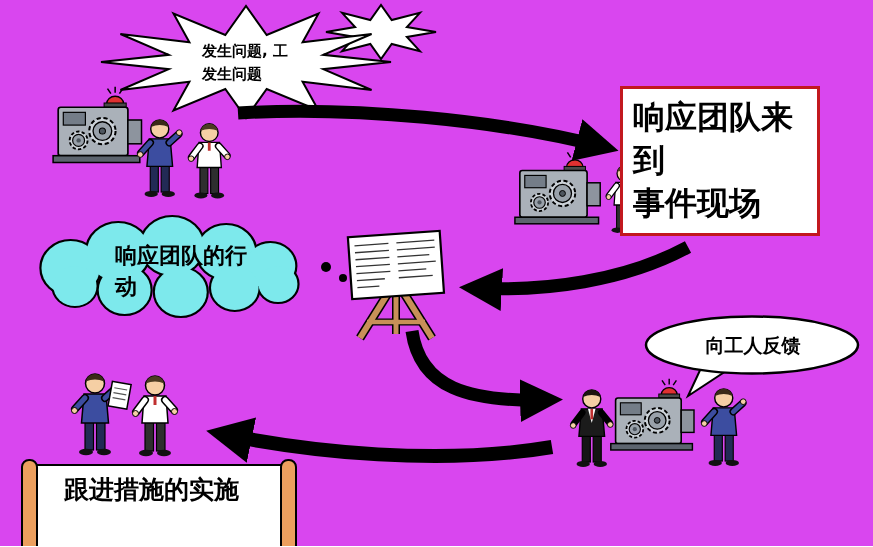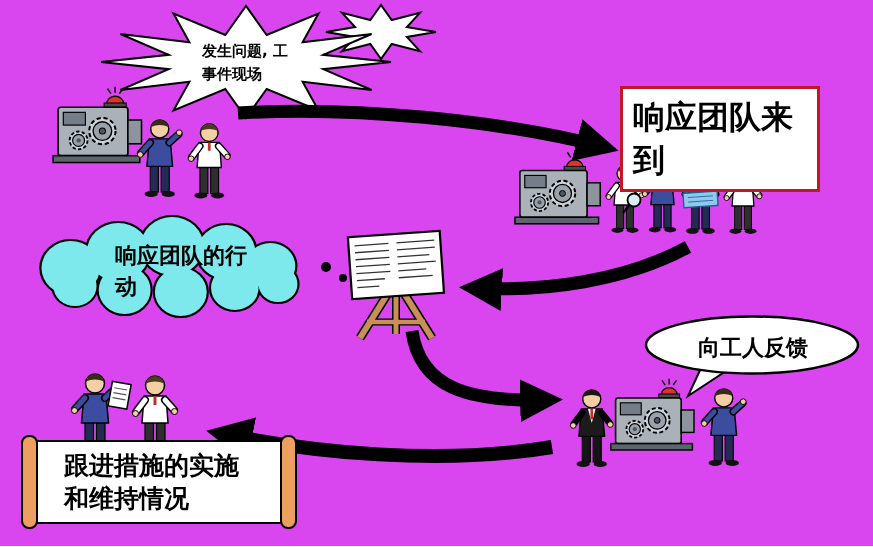--- a/index.html
+++ b/index.html
@@ -16,31 +16,31 @@
   .cloud-stroke circle{ fill:var(--cloud-fill); stroke:#000; stroke-width:4; }
   .cloud-fill circle{ fill:var(--cloud-fill); }
   .flow-arrow{ stroke:var(--arrow); fill:none; stroke-linecap:butt; }
   .ah-tip{ fill:var(--arrow); }
 
   .overlay{ position:absolute; color:#000; font-weight:bold; }
   .overlay span{ display:block; }
 
   .burst-text{ left:202px; top:40px; font-size:15px; line-height:1.5; }
   .cloud-text{ left:86px; top:241px; font-size:22px; line-height:1.4;margin-left:29px; }
-  .bubble-text{ left:658px; top:333px; width:190px; text-align:center; font-size:22px; }
+  .bubble-text{ left:658px; top:333px; width:190px; text-align:center; font-size:19px; }
 
   .response-box{
     position:absolute; left:620px; top:86px; width:200px;
     background:#fff; border:3px solid var(--box-border);
     padding:7px 10px; font-size:32px; font-weight:bold; line-height:1.35; color:#000;
   }
   .response-box span{ display:block; }
 
   .scroll{
-    position:absolute; left:28px; top:440px; width:262px; height:84px;
+    position:absolute; left:28px; top:464px; width:262px; height:84px;
     background:#fff; border:2px solid #000;
   }
   .scroll-roll{
     position:absolute; top:-7px; width:17px; height:94px;
     background:var(--scroll-roll); border:2px solid #000; border-radius:8px;
   }
   .scroll-roll.left{ left:-9px; }
   .scroll-roll.right{ right:-9px; }
   .scroll-text{
     position:absolute; left:34px; top:8px;
@@ -251,38 +251,38 @@
     <g>
       <path class="flow-arrow" d="M238,113 C350,106 500,120 604,147" stroke-width="13" marker-end="url(#ah)"></path>
       <path class="flow-arrow" d="M688,247 C625,281 545,292 474,288" stroke-width="13" marker-end="url(#ah)"></path>
       <path class="flow-arrow" d="M412,331 C420,388 468,402 548,400" stroke-width="13" marker-end="url(#ah)"></path>
       <path class="flow-arrow" d="M552,447 C440,466 310,452 222,434" stroke-width="14" marker-end="url(#ah)"></path>
     </g>
   </svg>
 
   <div class="overlay burst-text">
     <span>发生问题, 工</span>
-    <span>事件现场</span>
+    <span>发生问题</span>
   </div>
 
   <div class="response-box">
     <span>响应团队来到</span>
+    <span>事件现场</span>
   </div>
 
   <div class="overlay cloud-text">
     <span>响应团队的行</span>
     <span>动</span>
   </div>
 
   <div class="overlay bubble-text">
     <span>向工人反馈</span>
   </div>
 
   <div class="scroll">
     <div class="scroll-roll left"></div>
     <div class="scroll-roll right"></div>
     <div class="scroll-text">
       <span>跟进措施的实施</span>
-      <span>和维持情况</span>
     </div>
   </div>
 
 </div>
 
 </body></html>

